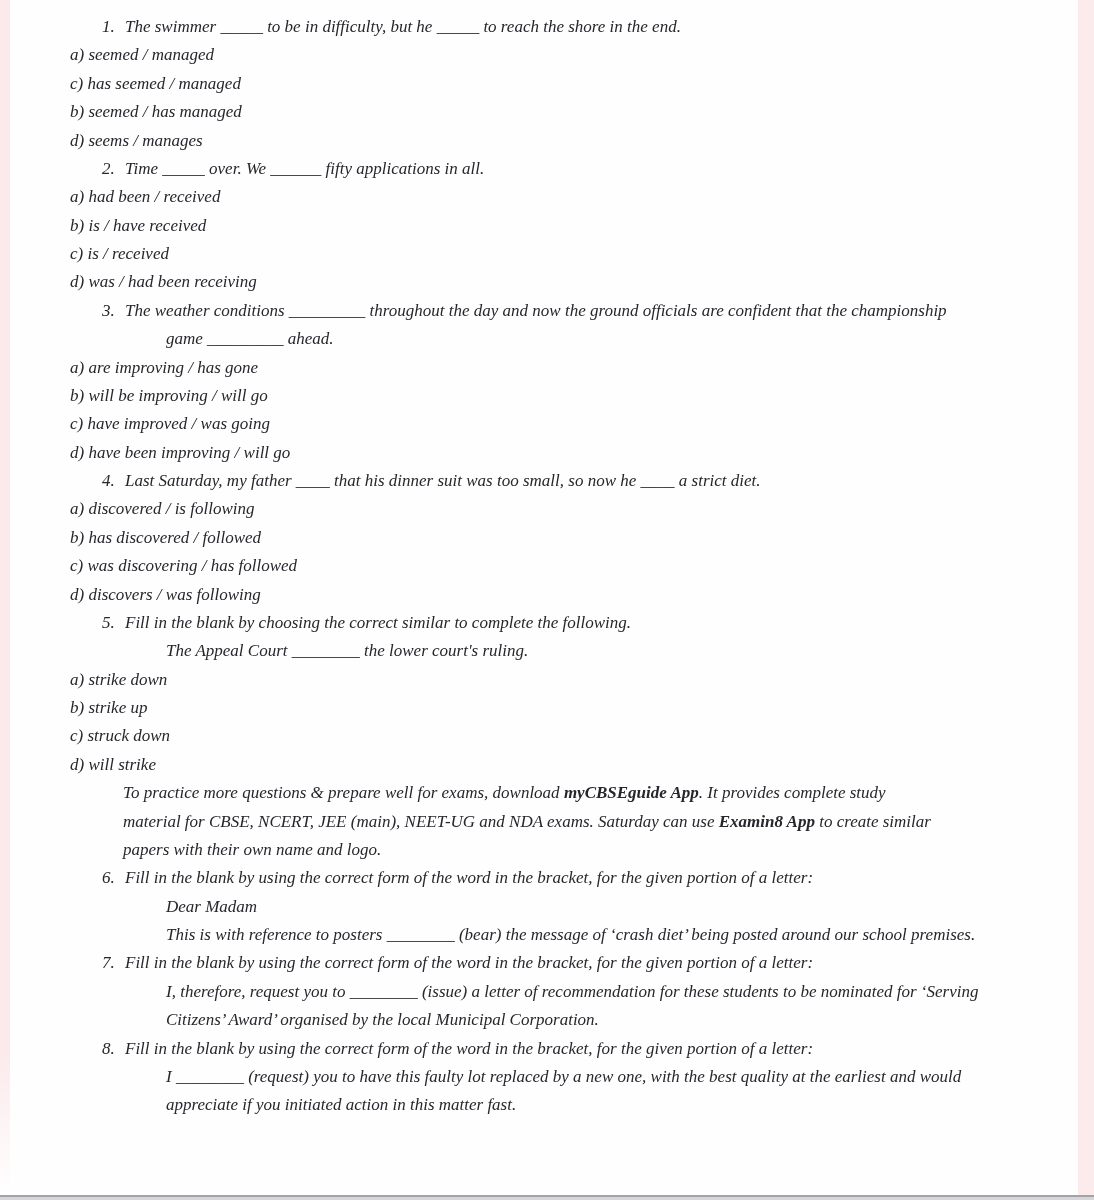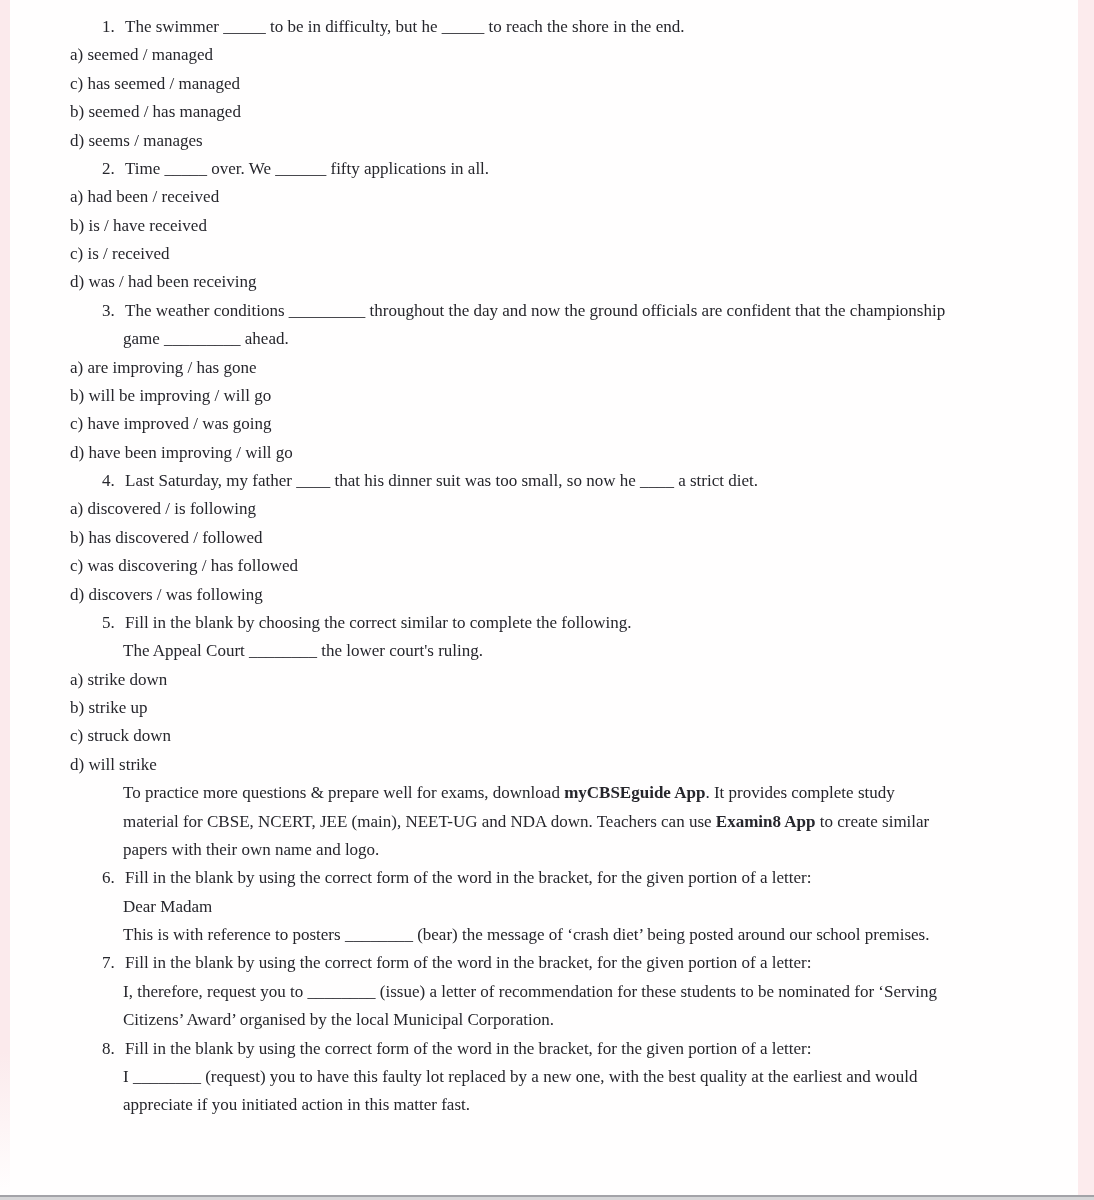--- a/index.html
+++ b/index.html
@@ -15,24 +15,25 @@
     top: 0;
     width: 1068px;
     height: 1195px;
     background: #fffefe;
   }
   .doc {
     padding-top: 13px;
     font-size: 17px;
     line-height: 28.37px;
     color: #26262c;
+    font-style: italic;
   }
   .ln { white-space: nowrap; }
   .ln-q { padding-left: 92px; }
-  .ln-c { padding-left: 113px; }
+  .ln-c { padding-left: 113px; margin-left: 43px; }
   .ln-o { padding-left: 60px; }
   .qnum { display: inline-block; width: 23px; }
   .bold { font-weight: bold; }
   .pwrap { padding-left: 113px; }
   .bottom-bar {
     position: absolute;
     left: 0;
     bottom: 0;
     width: 1094px;
     height: 5px;
@@ -91,21 +92,21 @@
       <div class="ln ln-q"><span class="qnum">5.</span><span>Fill in the blank by choosing the correct similar to complete the following.</span></div>
       <div class="ln ln-c">The Appeal Court ________ the lower court's ruling.</div>
       <div class="ln ln-o">a) strike down</div>
       <div class="ln ln-o">b) strike up</div>
       <div class="ln ln-o">c) struck down</div>
       <div class="ln ln-o">d) will strike</div>
     </section>
 
     <section class="pwrap">
       <div class="ln"><span>To practice more questions &amp; prepare well for exams, download </span><span class="bold">myCBSEguide App</span><span>. It provides complete study</span></div>
-      <div class="ln"><span>material for CBSE, NCERT, JEE (main), NEET-UG and NDA down. Teachers can use </span><span class="bold">Examin8 App</span><span> to create similar</span></div>
+      <div class="ln"><span>material for CBSE, NCERT, JEE (main), NEET-UG and NDA exams. Saturday can use </span><span class="bold">Examin8 App</span><span> to create similar</span></div>
       <div class="ln"><span>papers with their own name and logo.</span></div>
     </section>
 
     <section>
       <div class="ln ln-q"><span class="qnum">6.</span><span>Fill in the blank by using the correct form of the word in the bracket, for the given portion of a letter:</span></div>
       <div class="ln ln-c">Dear Madam</div>
       <div class="ln ln-c">This is with reference to posters ________ (bear) the message of ‘crash diet’ being posted around our school premises.</div>
     </section>
 
     <section>

